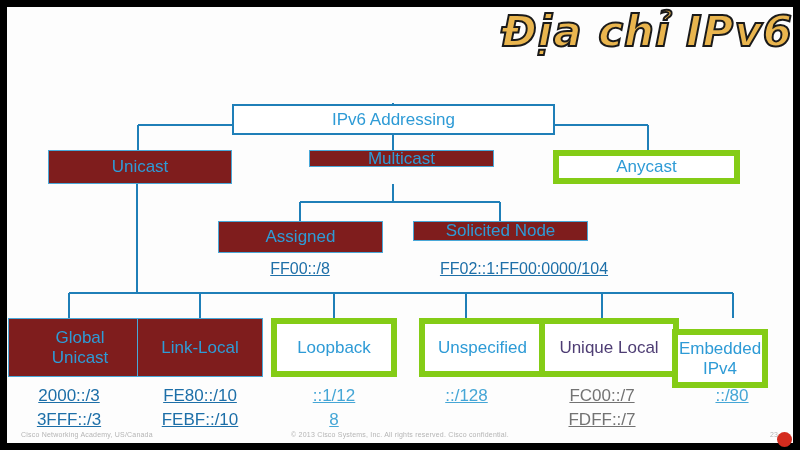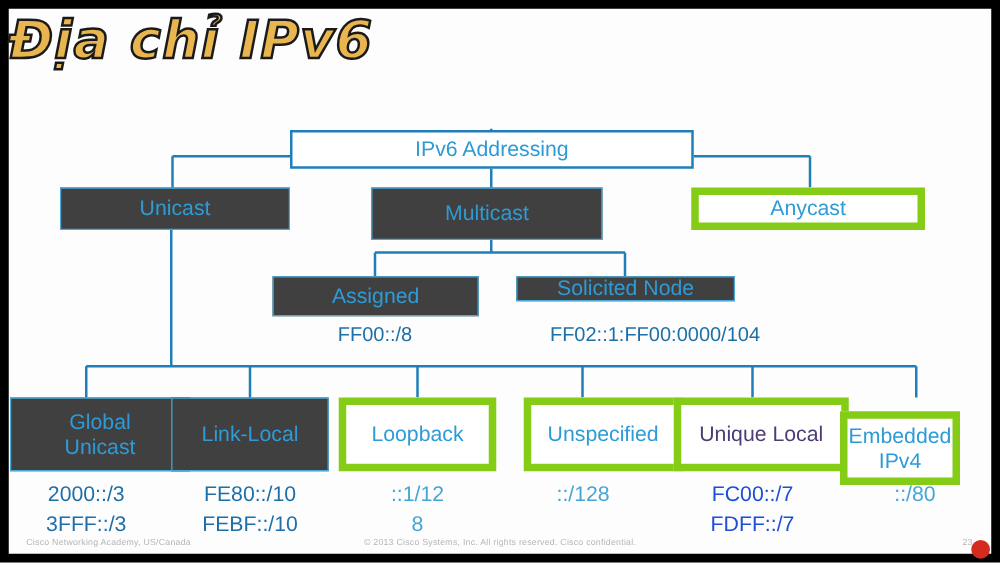--- a/index.html
+++ b/index.html
@@ -7,42 +7,42 @@
     width:800px;height:450px;overflow:hidden;background:#000;
     font-family:"Liberation Sans","DejaVu Sans",sans-serif;
     position:relative;
   }
   .slide{
     position:absolute;left:7px;top:7px;width:786px;height:436px;
     background:#fdfdfd;overflow:visible;
   }
   .title{
     position:absolute;left:0;top:0;width:100%;margin:0;
-    text-align:left;font-size:42px;line-height:50px;
+    text-align:right;font-size:42px;line-height:50px;
     font-weight:bold;font-style:italic;letter-spacing:1px;
     color:#E9B54E;
     -webkit-text-stroke:2px #1a1a1a;
     font-family:"DejaVu Sans","Liberation Sans",sans-serif;
   }
   svg.lines{position:absolute;left:0;top:0;width:786px;height:436px;}
   .node{
     position:absolute;display:flex;align-items:center;justify-content:center;
     text-align:center;background:#ffffff;border:6px solid #84cc16;
     color:#2E9BD6;font-size:17px;line-height:20px;box-sizing:border-box;
   }
-  .node.filled{background:#404040;border:1px solid #49A8D8;}
+  .node.filled{background:#7f1d1d;border:1px solid #49A8D8;}
   .node.root{border:2px solid #1F7FB8;margin-top:32px;}
   .node.purple{color:#4E3D74;}
   .prefix{
     position:absolute;text-align:center;font-size:17px;line-height:24px;
-    color:#1D6FA8;box-sizing:border-box;
+    color:#1D6FA8;box-sizing:border-box;text-decoration:underline;
   }
   .prefix.mid{font-size:16px;line-height:20px;}
   .prefix.light{color:#45A6D6;}
-  .prefix.violet{color:#1d4ed8;}
+  .prefix.violet{color:#737373;}
   .prefix span{display:block;}
   .footer-left,.footer-center,.footer-page{
     position:absolute;top:424px;font-size:7px;color:#b5b5b5;letter-spacing:.2px;
   }
   .footer-left{left:14px;}
   .footer-center{left:0;right:0;text-align:center;}
   .footer-page{left:763px;}
   .red-dot{
     position:absolute;left:770px;top:425px;width:15px;height:15px;
     border-radius:50%;background:#D42B1E;
@@ -68,21 +68,21 @@
     </g>
   </svg>
 
   <div class="node root" style="left:225px;top:65px;width:323px;height:31px">
     <span>IPv6 Addressing</span>
   </div>
 
   <div class="node filled" style="left:41px;top:143px;width:184px;height:34px">
     <span>Unicast</span>
   </div>
-  <div class="node filled" style="left:290px;top:143px;width:185px;height:42px">
+  <div class="node filled" style="left:302px;top:143px;width:185px;height:17px">
     <span>Multicast</span>
   </div>
   <div class="node" style="left:546px;top:143px;width:187px;height:34px">
     <span>Anycast</span>
   </div>
 
   <div class="node filled" style="left:211px;top:214px;width:165px;height:32px">
     <span>Assigned</span>
   </div>
   <div class="node filled" style="left:406px;top:214px;width:175px;height:20px">

